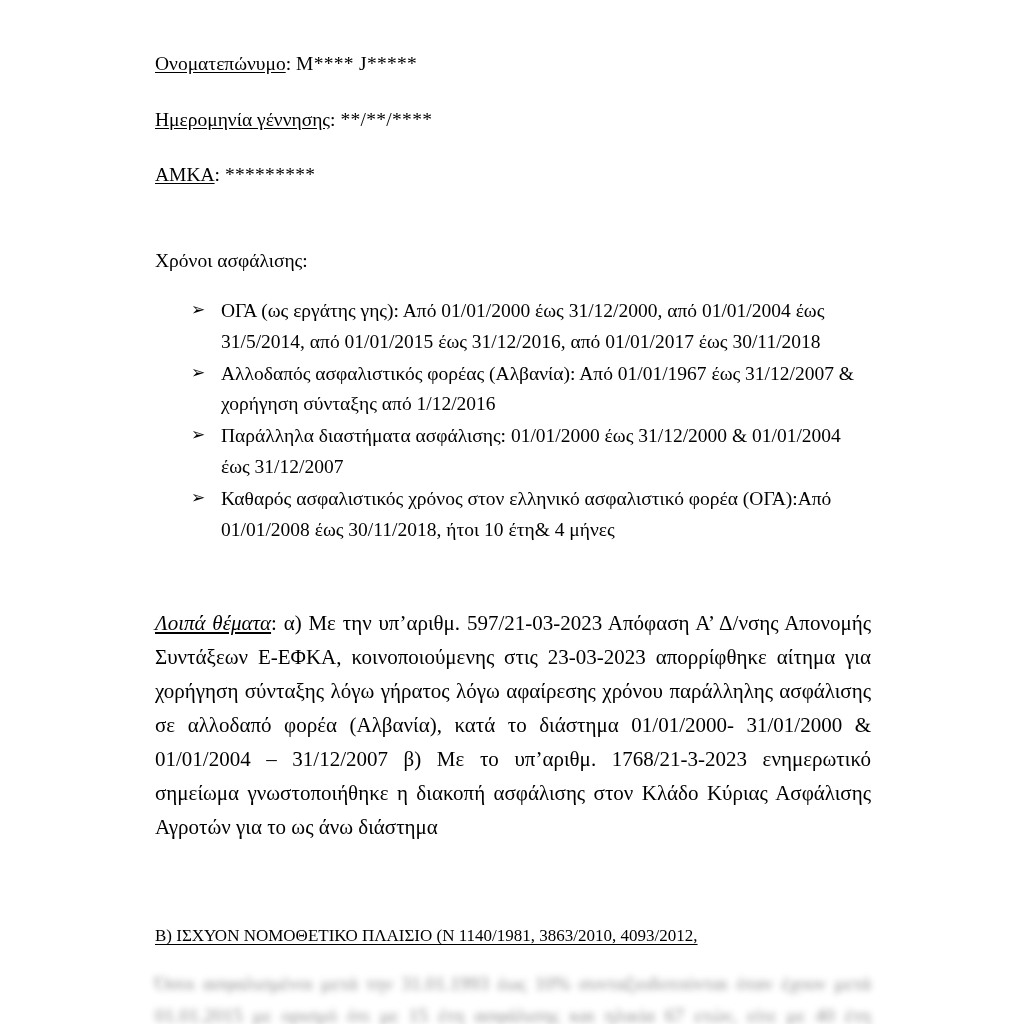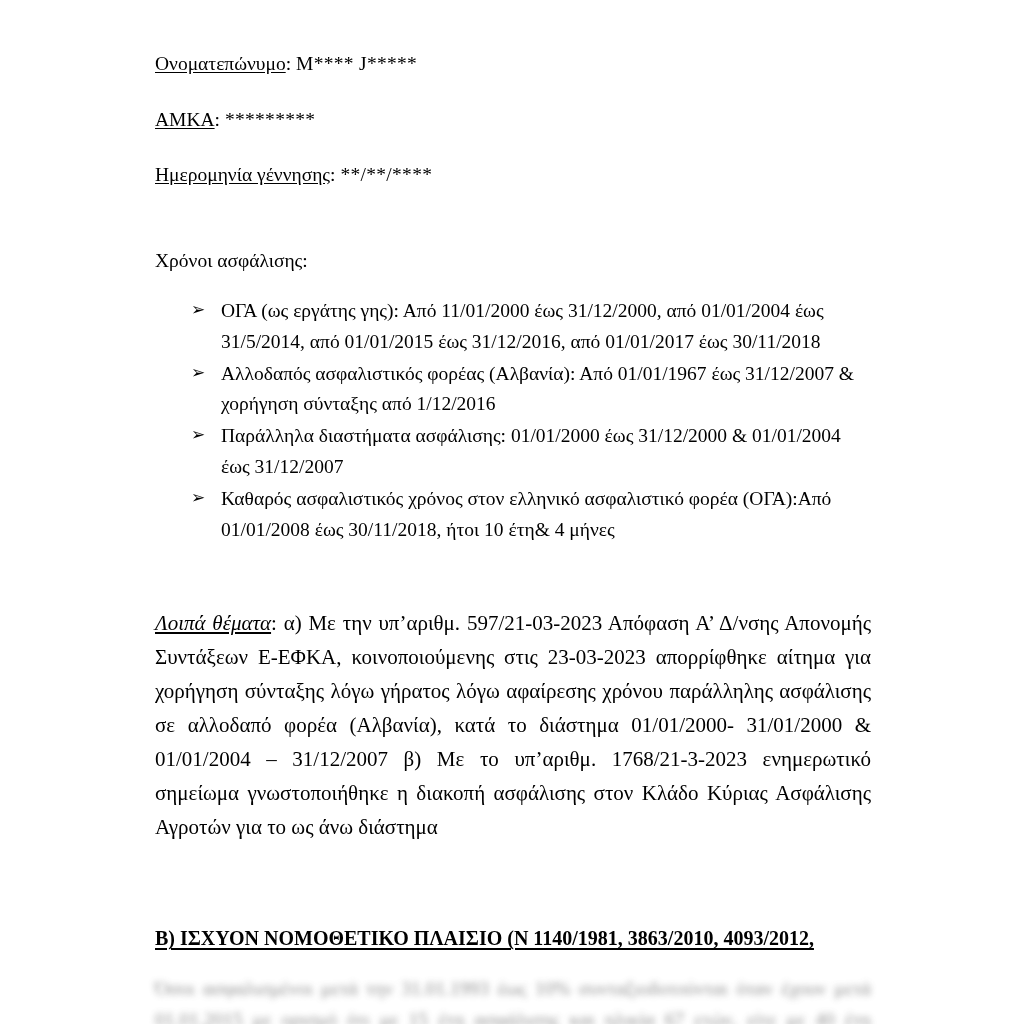--- a/index.html
+++ b/index.html
@@ -80,22 +80,22 @@
     margin: 0;
   }
   .para .lead {
     text-decoration: underline;
     text-underline-offset: 2px;
     font-style: italic;
   }
 
   
   .heading {
-    font-size: 20px;
-    font-weight: bold;
+    font-size: 17px;
+    font-weight: normal;
     line-height: 1.62;
     text-align: justify;
     text-justify: inter-word;
     margin: 0;
   }
   .heading .ln {
     display: block;
     text-decoration: underline;
     text-underline-offset: 3px;
   }
@@ -127,37 +127,37 @@
 <div class="page">
   <div class="content">
 
     <div class="spacer-sm"></div>
 
     <p class="field-line">
       <span class="lbl">Ονοματεπώνυμο</span><span>: </span><span class="val">Μ**** J*****</span>
     </p>
 
     <p class="field-line">
-      <span class="lbl">ΑΜΚΑ</span><span>: </span><span class="val">*********</span>
+      <span class="lbl">Ημερομηνία γέννησης</span><span>: </span><span class="val">**/**/****</span>
     </p>
 
     <p class="field-line">
-      <span class="lbl">Ημερομηνία γέννησης</span><span>: </span><span class="val">**/**/****</span>
+      <span class="lbl">ΑΜΚΑ</span><span>: </span><span class="val">*********</span>
     </p>
 
     <div class="spacer-md"></div>
 
     <p class="section-label">
       <span>Χρόνοι ασφάλισης:</span>
     </p>
 
     <ul class="bullets">
       <li>
         <span class="marker">➢</span>
-        <span>ΟΓΑ (ως εργάτης γης): Από 11/01/2000 έως 31/12/2000, από 01/01/2004 έως 31/5/2014, από 01/01/2015 έως 31/12/2016, από 01/01/2017 έως 30/11/2018</span>
+        <span>ΟΓΑ (ως εργάτης γης): Από 01/01/2000 έως 31/12/2000, από 01/01/2004 έως 31/5/2014, από 01/01/2015 έως 31/12/2016, από 01/01/2017 έως 30/11/2018</span>
       </li>
       <li>
         <span class="marker">➢</span>
         <span>Αλλοδαπός ασφαλιστικός φορέας (Αλβανία): Από 01/01/1967 έως 31/12/2007 &amp; χορήγηση σύνταξης από 1/12/2016</span>
       </li>
       <li>
         <span class="marker">➢</span>
         <span>Παράλληλα διαστήματα ασφάλισης: 01/01/2000 έως 31/12/2000 &amp; 01/01/2004 έως 31/12/2007</span>
       </li>
       <li>

